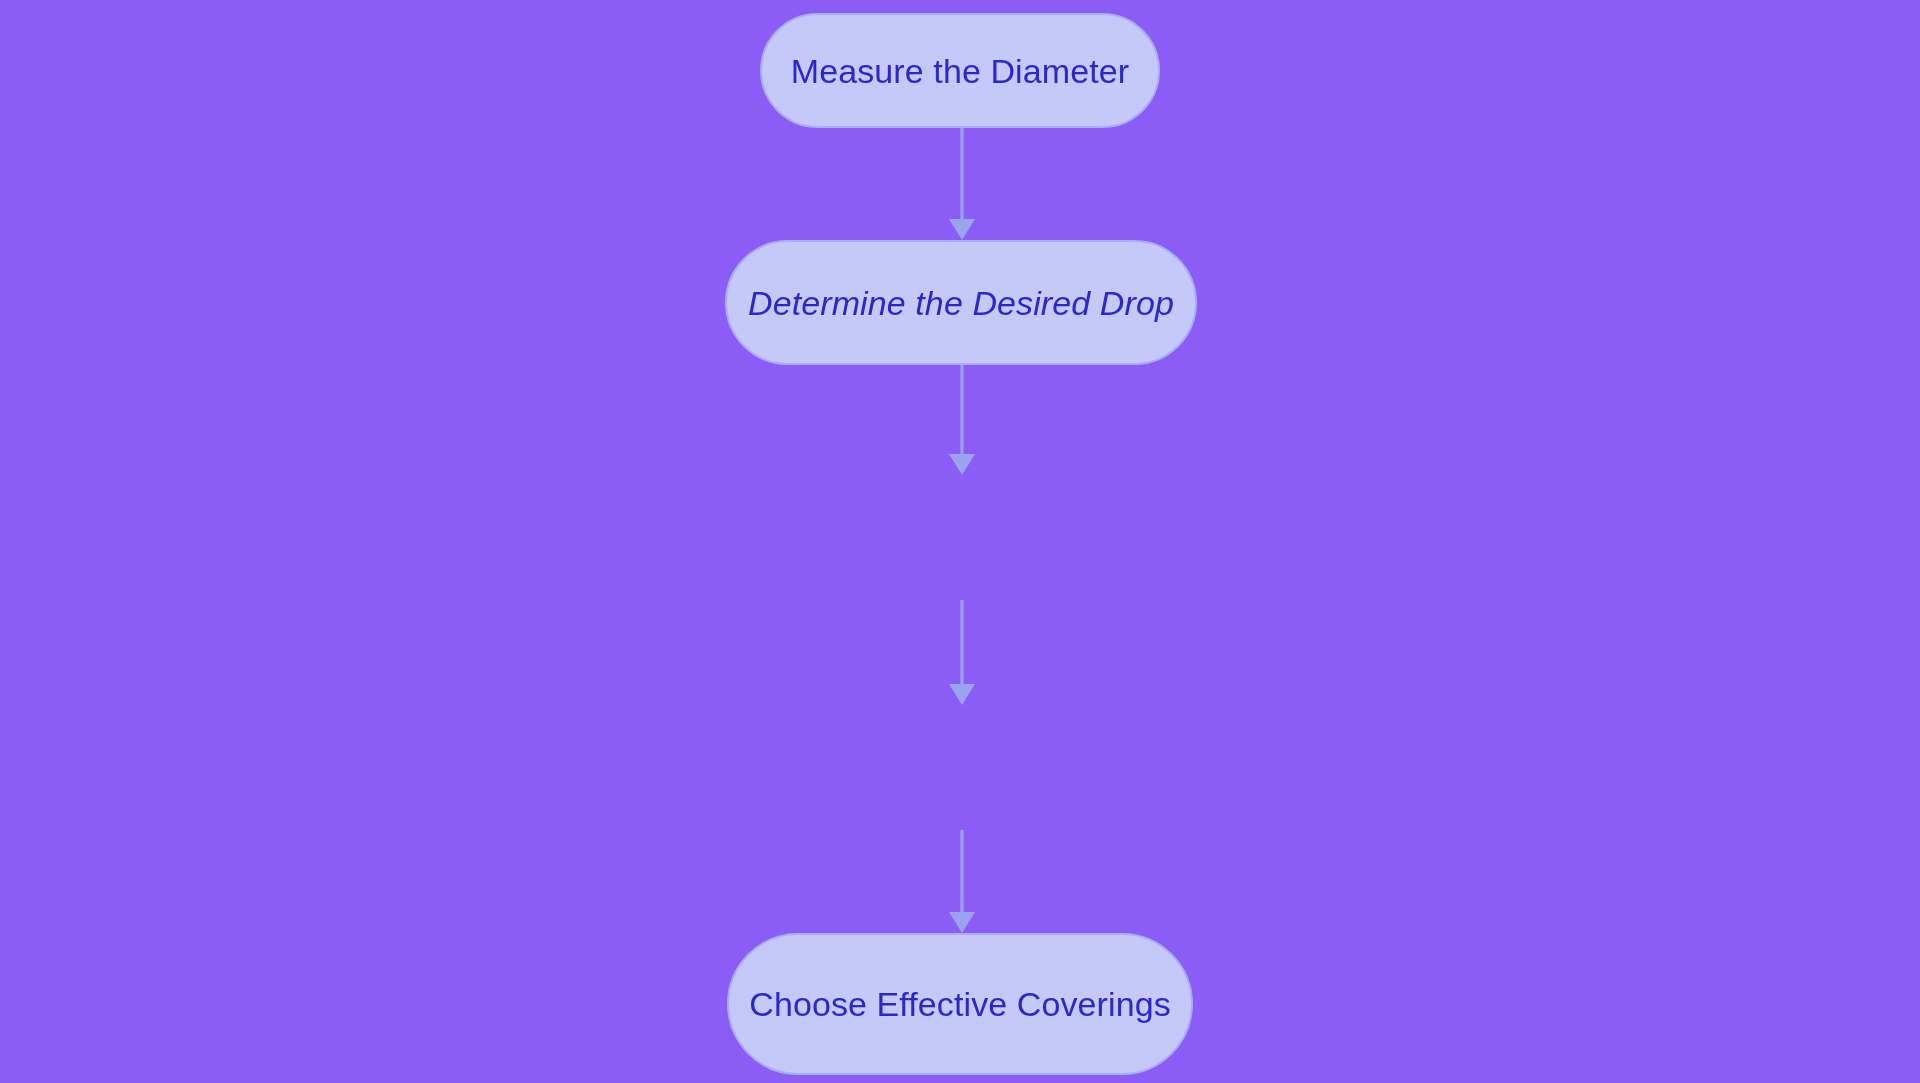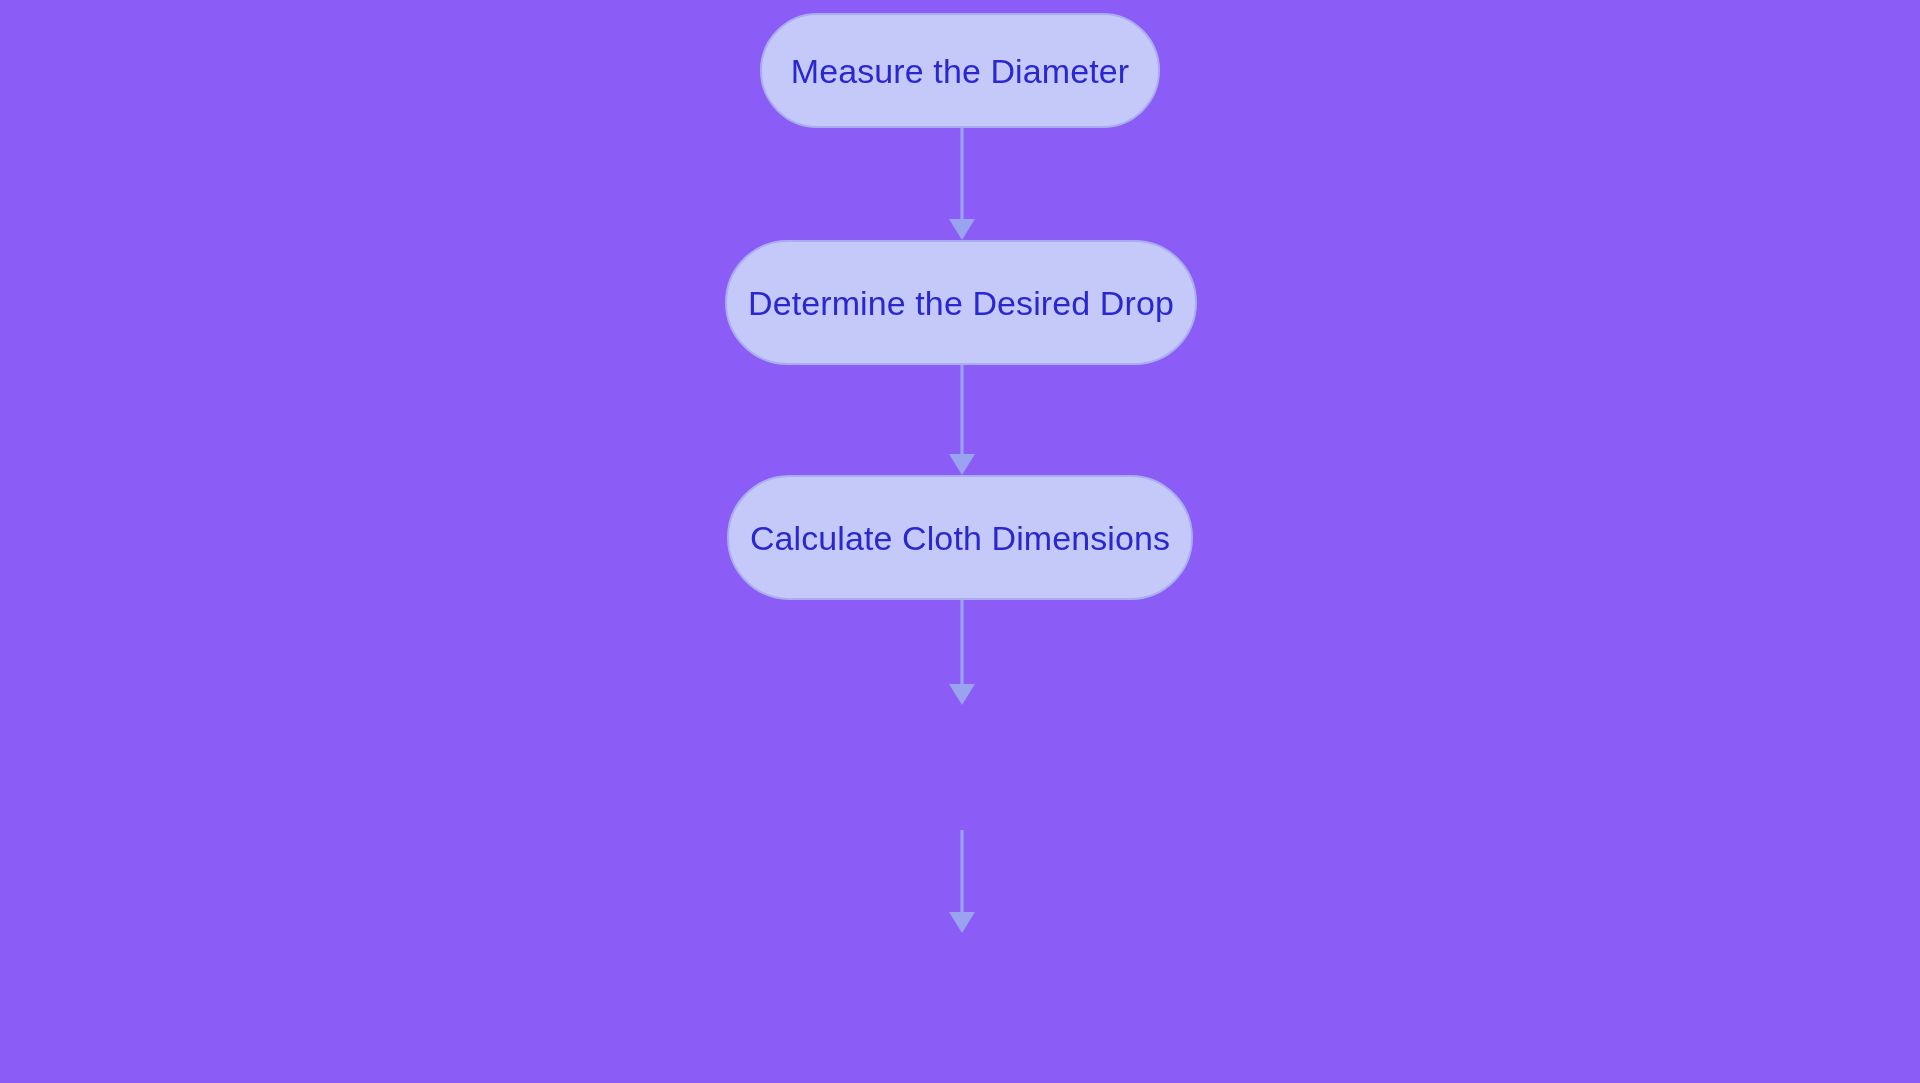--- a/index.html
+++ b/index.html
@@ -40,21 +40,21 @@
   .flow-node .node-label {
     font-family: "Liberation Sans", "DejaVu Sans", sans-serif;
     font-weight: 400;
     font-size: 34px;
     line-height: 1;
     color: #2b27cf;
   }
 
   
   #node-1 { left: 760px;  top: 13px;  width: 400px; height: 115px; }
-  #node-2 { left: 725px;  top: 240px; width: 472px; height: 125px; }
+  #node-2 { left: 725px;  top: 240px; width: 472px; height: 125px; font-style: italic; }
   #node-3 { left: 727px;  top: 475px; width: 466px; height: 125px; }
   #node-4 { left: 747px;  top: 705px; width: 426px; height: 125px; }
   #node-5 { left: 727px;  top: 933px; width: 466px; height: 142px; }
 
   
   .flow-edge {
     position: absolute;
     left: 0;
     top: 0;
     width: 1920px;
@@ -100,19 +100,19 @@
   </svg>
 
   <div id="node-1" class="flow-node" style="background: rgb(197, 201, 249); border-color: rgb(169, 174, 240); color: rgb(43, 39, 207);">
     <span class="node-label">Measure the Diameter</span>
   </div>
 
   <div id="node-2" class="flow-node" style="background: rgb(197, 201, 249); border-color: rgb(169, 174, 240); color: rgb(43, 39, 207);">
     <span class="node-label">Determine the Desired Drop</span>
   </div>
 
-  <div id="node-3" class="flow-node" style="background: rgb(197, 201, 249); border-color: rgb(169, 174, 240); color: rgb(43, 39, 207);">
-    <span class="node-label">Calculate Cloth Dimensions</span>
-  </div>
 
 
+  <div id="node-5" class="flow-node" style="background: rgb(197, 201, 249); border-color: rgb(169, 174, 240); color: rgb(43, 39, 207);">
+    <span class="node-label">Choose Effective Coverings</span>
+  </div>
 
 </div>
 
 </body></html>

